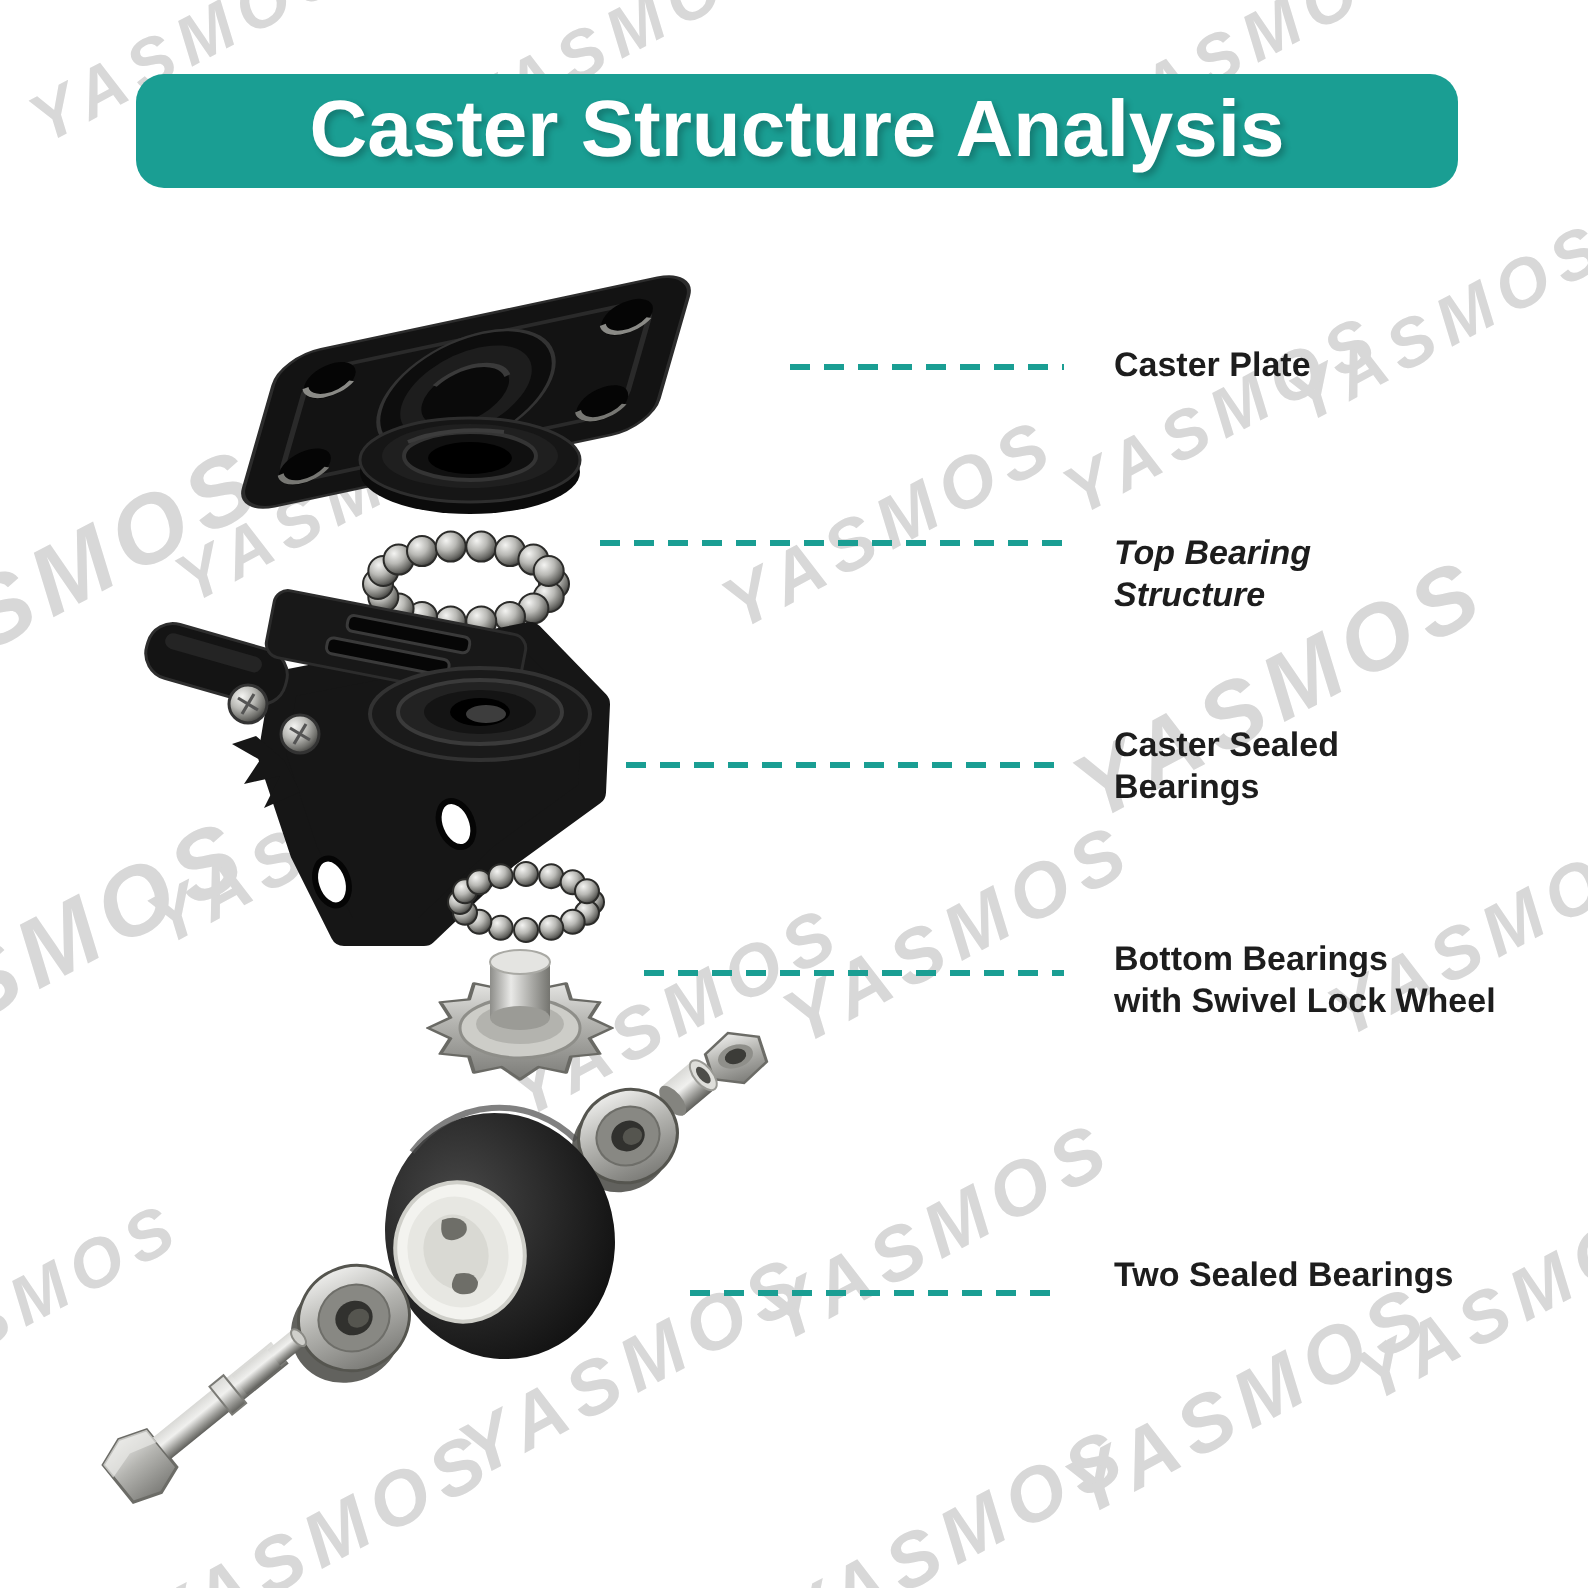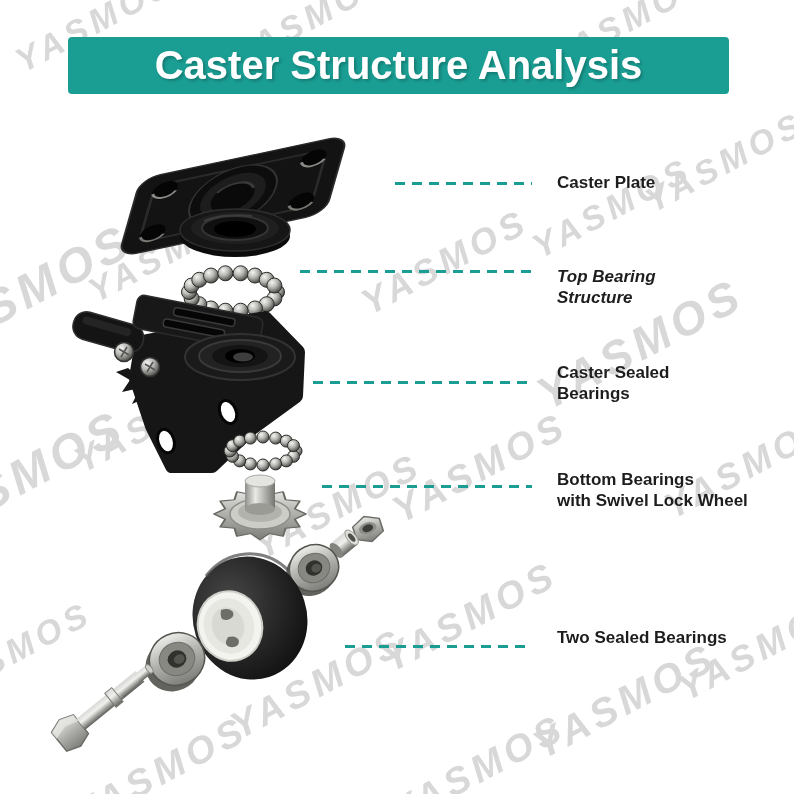--- a/index.html
+++ b/index.html
@@ -13,21 +13,21 @@
     position:absolute;font-weight:bold;font-style:italic;
     letter-spacing:5px;color:var(--wm-color,#d8d8d8);
     transform:translate(-50%,-50%) rotate(-28deg);
     white-space:nowrap;user-select:none;
   }
   
   .art{position:absolute;inset:0;z-index:1;}
   
   .banner{
     position:absolute;left:68px;top:37px;width:661px;height:57px;
-    background:var(--accent,#1a9e93);border-radius:4px;z-index:2;
+    background:var(--accent,#1a9e93);border-radius:14px;z-index:2;
     display:flex;align-items:center;justify-content:center;
   }
   .banner .title{
     color:#ffffff;font-size:40px;font-weight:bold;letter-spacing:0px;
     text-shadow:2px 2px 3px rgba(0,0,0,0.22);white-space:nowrap;
   }
   
   .label-block{position:absolute;z-index:2;}
   .label-text{
     position:absolute;left:541px;color:#1d1d1d;font-size:17px;

